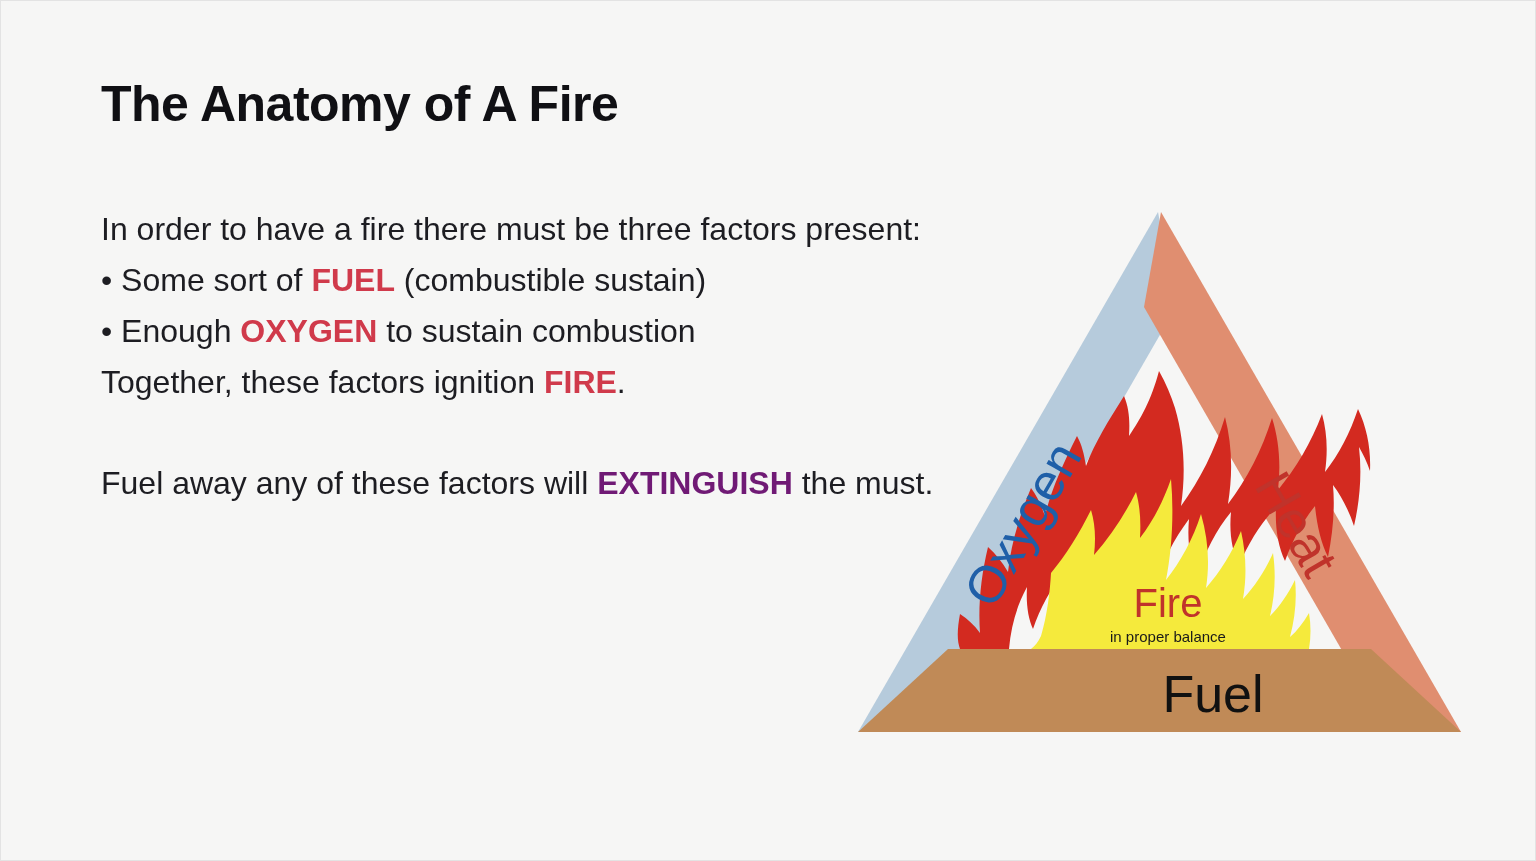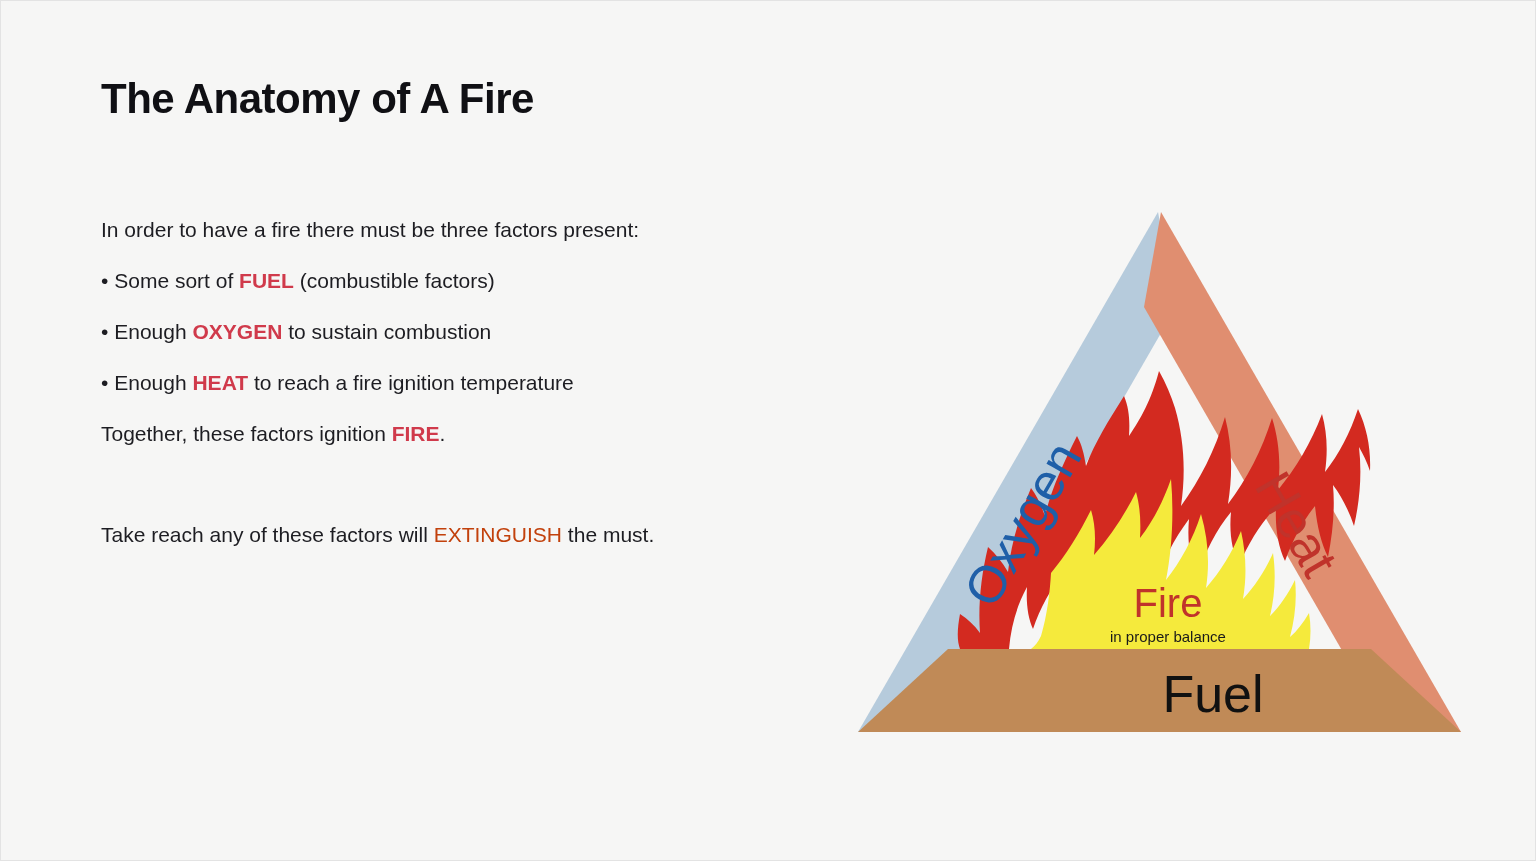--- a/index.html
+++ b/index.html
@@ -22,50 +22,50 @@
     box-sizing: border-box;
     border: 1px solid #e3e3e3;
     overflow: hidden;
   }
 
   
   #slide-title {
     position: absolute;
     left: 100px;
     top: 74px;
-    font-size: 42px;
+    font-size: 50px;
     font-weight: bold;
     letter-spacing: -0.5px;
     color: #101014;
     white-space: nowrap;
   }
 
   
   #body-copy {
     position: absolute;
     left: 100px;
     top: 203px;
     width: 820px;
   }
   .body-line {
-    font-size: 21px;
+    font-size: 32px;
     line-height: 51px;
     color: #1d1d22;
     white-space: nowrap;
   }
   .body-line.spaced-top {
     margin-top: 50px;
   }
   .kw-red {
     color: #d03a4b;
     font-weight: bold;
   }
   .kw-teal {
-    color: #c2410c;
-    font-weight: normal;
+    color: #701a75;
+    font-weight: bold;
   }
 
   
   #fire-triangle {
     position: absolute;
     left: 840px;
     top: 195px;
     width: 640px;
     height: 560px;
   }
@@ -87,39 +87,35 @@
   <div id="slide-title">The Anatomy of A Fire</div>
 
   <div id="body-copy">
 
     <div class="body-line">
       <span>In order to have a fire there must be three factors present:</span>
     </div>
 
     <div class="body-line">
       <span>•</span>
-      <span>Some sort of </span><span class="kw-red">FUEL</span><span> (combustible factors)</span>
+      <span>Some sort of </span><span class="kw-red">FUEL</span><span> (combustible sustain)</span>
     </div>
 
     <div class="body-line">
       <span>•</span>
       <span>Enough </span><span class="kw-red">OXYGEN</span><span> to sustain combustion</span>
     </div>
 
-    <div class="body-line">
-      <span>•</span>
-      <span>Enough </span><span class="kw-red">HEAT</span><span> to reach a fire ignition temperature</span>
-    </div>
 
     <div class="body-line">
       <span>Together, these factors ignition </span><span class="kw-red">FIRE</span><span>.</span>
     </div>
 
     <div class="body-line spaced-top">
-      <span>Take reach any of these factors will </span><span class="kw-teal">EXTINGUISH</span><span> the must.</span>
+      <span>Fuel away any of these factors will </span><span class="kw-teal">EXTINGUISH</span><span> the must.</span>
     </div>
 
   </div>
 
   <div id="fire-triangle">
     <svg viewBox="0 0 640 560" xmlns="http://www.w3.org/2000/svg">
 
       <polygon points="317,16 17,536 90,536 335,111" fill="#b6cbdc"></polygon>
 
       <polygon points="320,16 620,536 548,536 303,111" fill="#e08e70"></polygon>

